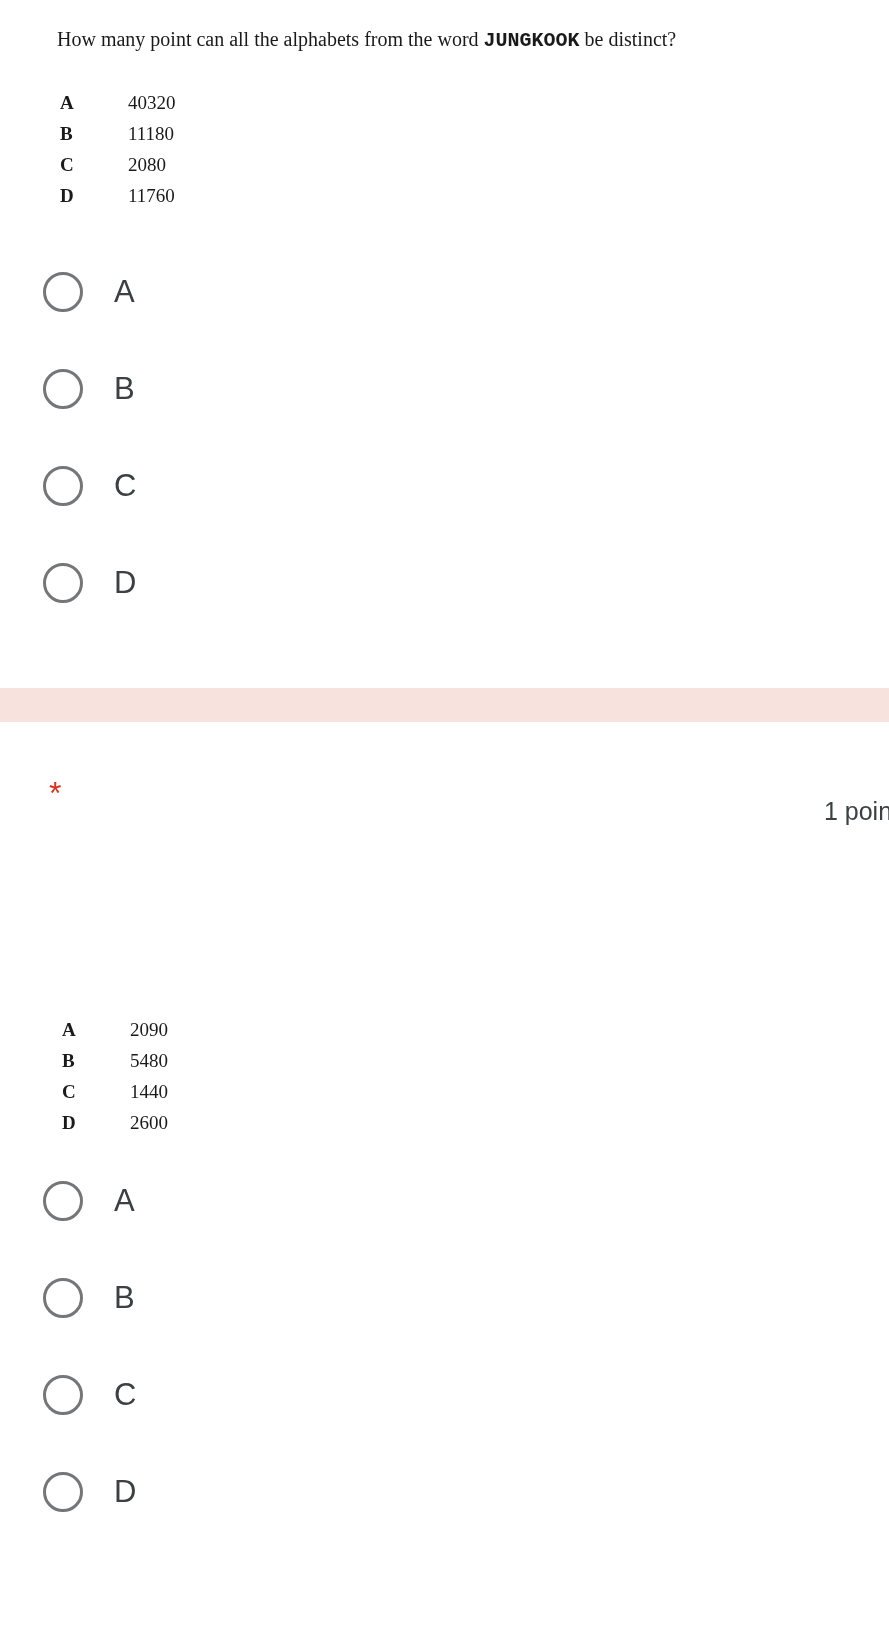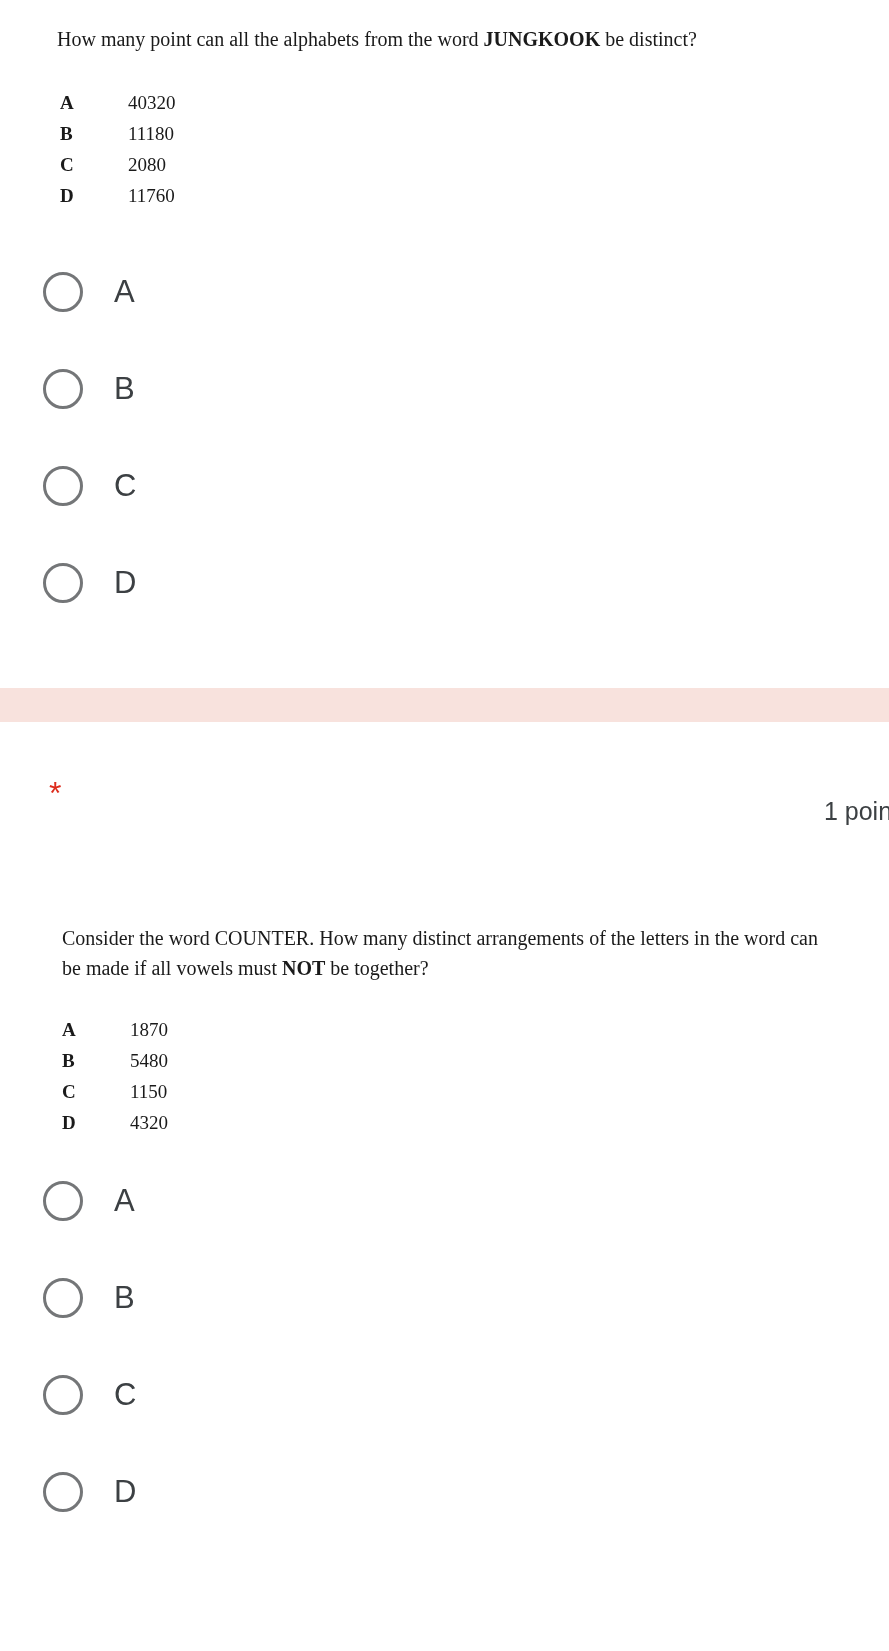--- a/index.html
+++ b/index.html
@@ -17,21 +17,21 @@
   
   .q-text {
     position:absolute;
     font-family:"Liberation Serif", serif;
     font-size:20px;
     line-height:30px;
     color:#1a1a1a;
   }
   .q1-text { left:57px; top:24px; width:790px; }
   .q2-text { left:62px; top:923px; width:768px; }
-  .q-text b { font-weight:bold; }
+  .q-text b { font-weight:bold;font-family:Liberation Mono, monospace; }
 
   
   .opt-list { position:absolute; }
   .q1-opts { left:60px; top:87px; }
   .q2-opts { left:62px; top:1014px; }
   .opt-row {
     display:flex;
     font-size:19px;
     line-height:31px;
     color:#1a1a1a;
@@ -135,40 +135,37 @@
       <span class="radio-circle"></span>
       <span class="radio-label">D</span>
     </div>
   </div>
 
   <div class="divider-band"></div>
 
   <div class="required-star">*</div>
   <div class="points-label">1 point</div>
 
-  <div class="q-text q2-text">
-    <span>Consider the word COUNTER. How many distinct arrangements of the letters in the word can be made if all vowels must </span><b>NOT</b><span> be together?</span>
-  </div>
 
   <div class="opt-list q2-opts">
     <div class="opt-row">
       <span class="opt-letter">A</span>
-      <span class="opt-value">1870</span>
+      <span class="opt-value">2090</span>
     </div>
     <div class="opt-row">
       <span class="opt-letter">B</span>
       <span class="opt-value">5480</span>
     </div>
     <div class="opt-row">
       <span class="opt-letter">C</span>
-      <span class="opt-value">1150</span>
+      <span class="opt-value">1440</span>
     </div>
     <div class="opt-row">
       <span class="opt-letter">D</span>
-      <span class="opt-value">4320</span>
+      <span class="opt-value">2600</span>
     </div>
   </div>
 
   <div class="radio-group q2-radios">
     <div class="radio-row">
       <span class="radio-circle"></span>
       <span class="radio-label">A</span>
     </div>
     <div class="radio-row">
       <span class="radio-circle"></span>

